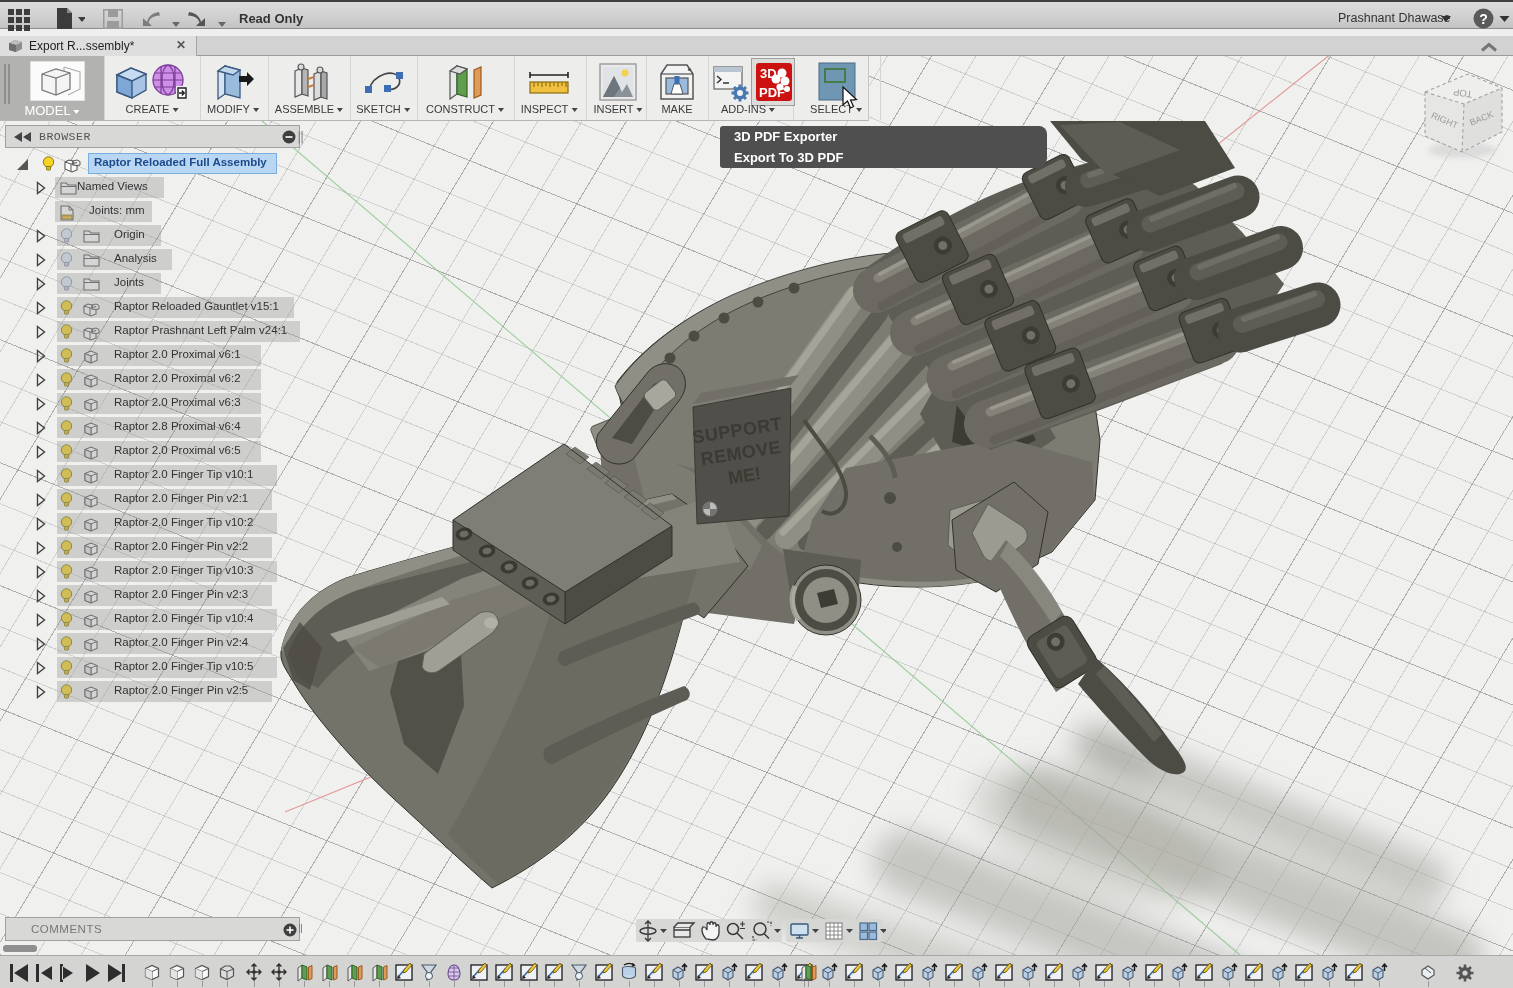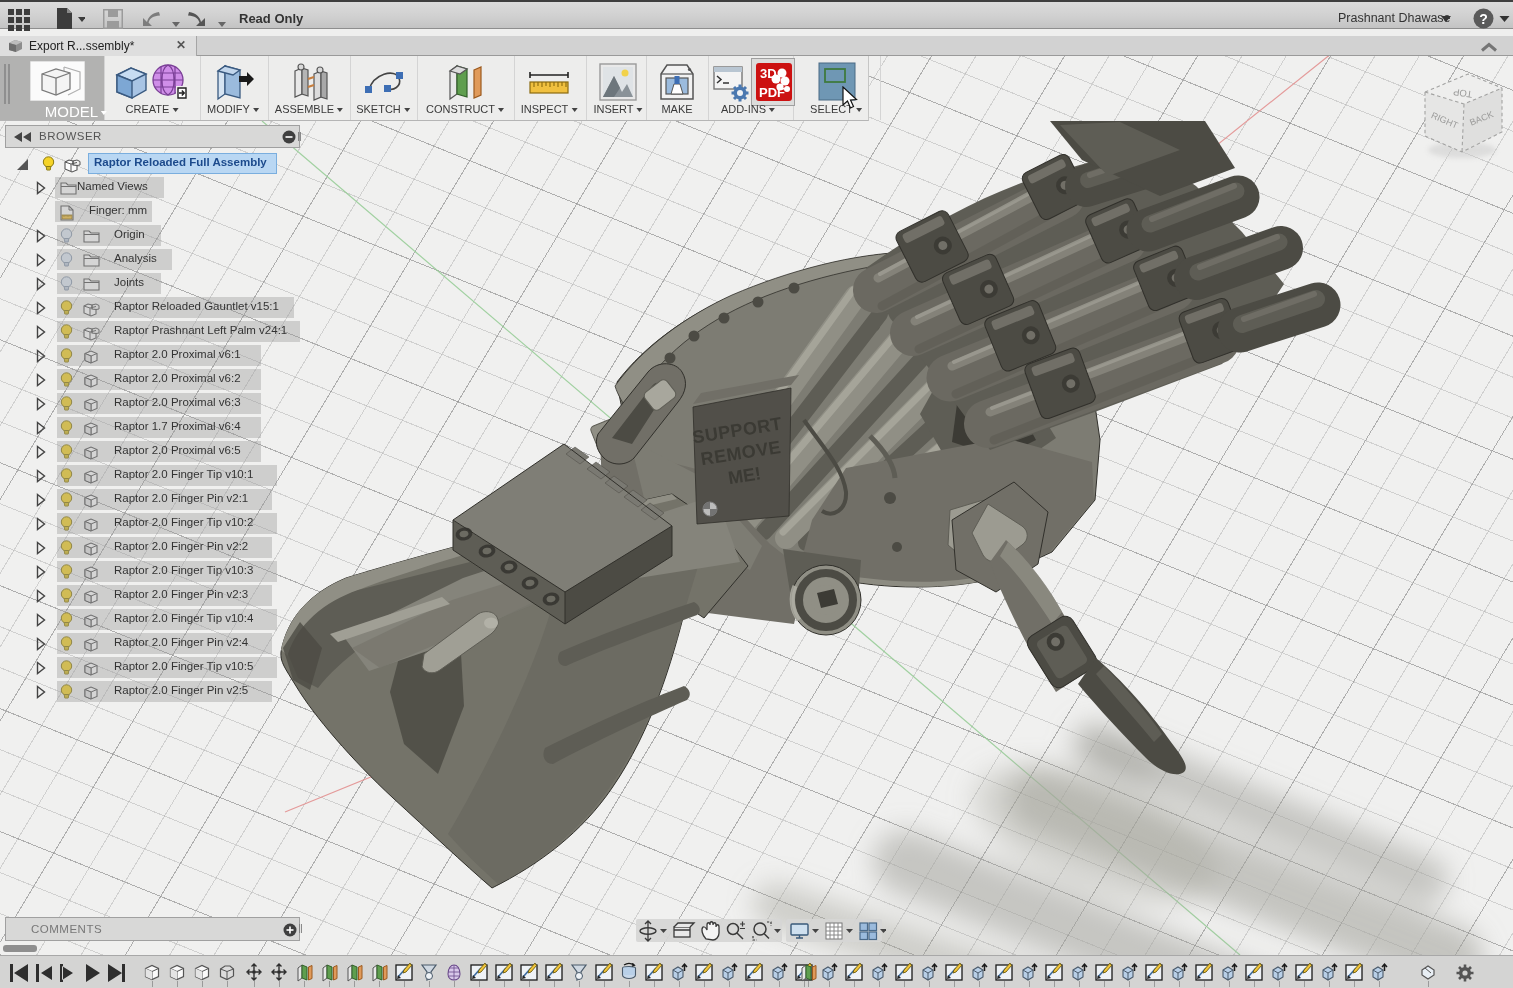--- a/index.html
+++ b/index.html
@@ -26,34 +26,34 @@
 #tabbar { position:absolute; left:0; top:36px; width:1513px; height:20px; background:#d2d2d2; border-bottom:1px solid #9a9a9a; z-index:10; }
 #tab1 { position:absolute; left:0; top:0; width:197px; height:20px; background:#dedede; border-right:1px solid #a5a5a5; }
 #tab1 .t { position:absolute; left:29px; top:3px; font-size:12px; color:#222; }
 #tab1 .x { position:absolute; left:176px; top:2px; font-size:12px; color:#555; font-weight:bold; }
 
 
 #toolbar { position:absolute; left:0; top:56px; width:869px; height:65px; background:#ededec; border-bottom:1px solid #b5b5b5; border-right:1px solid #c6c6c5; z-index:10; }
 #toolbar .sec { position:absolute; top:0; height:64px; border-right:1px solid #d4d4d4; }
 #toolbar .tl { position:absolute; top:47px; font-size:11px; color:#3a3a3a; text-align:center; transform:translateX(-50%); white-space:nowrap; z-index:11; }
 #modelsec { position:absolute; left:0; top:56px; width:104px; height:64px; background:#b2b2b1; z-index:11; }
-#modelsec .tl2 { position:absolute; left:50%; top:47px; transform:translateX(-50%); font-size:15px; color:#fff; white-space:nowrap;margin-left:24px; }
+#modelsec .tl2 { position:absolute; left:50%; top:47px; transform:translateX(-50%); font-size:13px; color:#fff; white-space:nowrap; }
 .caret { display:inline-block; width:0; height:0; border-left:3.5px solid transparent; border-right:3.5px solid transparent; border-top:4px solid #444; vertical-align:middle; margin-left:3px; }
 .caretw { border-top-color:#fff; }
 #toolbar svg, #modelsec svg { position:absolute; }
 #addinhl { position:absolute; left:751px; top:2px; width:44px; height:48px; background:#dcdcdb; border:1px solid #9f9f9f; }
 
 
 #tooltip { position:absolute; left:720px; top:126px; width:327px; height:42px; background:#4f4f4f; border-radius:3px 8px 10px 3px; z-index:7; }
 #tooltip .l1 { position:absolute; left:14px; top:3px; color:#fff; font-size:13px; font-weight:bold; }
 #tooltip .l2 { position:absolute; left:14px; top:24px; color:#fff; font-size:13px; font-weight:bold; }
 
 
 #browser { position:absolute; left:0px; top:125px; z-index:6; width:310px; }
-#bhead { position:absolute; left:5px; top:0px; width:295px; height:23px; background:#d8d8d7; border:1px solid #a0a0a0; }
+#bhead { position:absolute; left:5px; top:0px; width:295px; height:23px; background:#d8d8d7; border:1px solid #a0a0a0;font-family:Liberation Mono, monospace; }
 #bhead .t { position:absolute; left:33px; top:4px; font-size:11.5px; color:#555; letter-spacing:.5px; }
 .trow { position:absolute; height:19px; font-size:11.5px; color:#333; white-space:nowrap; }
 .trow .bg { position:absolute; top:-2px; height:21px; background:rgba(156,156,156,.40); }
 .trow .txt { position:relative; }
 svg.ticon { position:absolute; }
 
 
 #comments { position:absolute; left:5px; top:917px; width:295px; height:24px; background:#d8d8d7; border:1px solid #a0a0a0; z-index:6; }
 #comments .t { position:absolute; left:25px; top:5px; font-size:11.5px; color:#777; letter-spacing:.5px; }
 #hthumb { position:absolute; left:3px; top:945px; width:34px; height:7px; background:#8f8f8f; border-radius:3px; z-index:6; }
@@ -480,20 +480,24 @@
  </g>
  <g stroke="#7a7a7a" fill="#e8e8e8" stroke-width="1.3">
   <path d="M12,13 L26,8 L40,12 L40,28 L26,34 L12,29 Z" fill="#f4f4f4"></path>
   <path d="M12,13 L26,17 L40,12" fill="none"></path>
   <path d="M26,17 L26,34" fill="none"></path>
  </g>
 </svg>
 <div class="tl2">MODEL<span class="caret caretw"></span></div>
     </div>
 
+  <div id="tooltip">
+    <div class="l1">3D PDF Exporter</div>
+    <div class="l2">Export To 3D PDF</div>
+  </div>
 
   <div id="browser">
       <div id="bhead">
 <svg style="position:absolute;left:8px;top:6px" width="18" height="10" viewBox="0 0 18 10">
 <path d="M8,0 L8,10 L0,5 Z M17,0 L17,10 L9,5 Z" fill="#444"></path>
         </svg>
 <div class="t">BROWSER</div>
 <svg style="position:absolute;left:276px;top:4px" width="14" height="14" viewBox="0 0 14 14">
 <circle cx="7" cy="7" r="6.5" fill="#3f3f3f"></circle>
           <rect x="3.5" y="6.2" width="7" height="1.6" fill="#fff"></rect>
@@ -528,21 +532,21 @@
         <div class="txt" style="position:absolute;left:77px;top:1px">Named Views</div>
       </div>
 <div class="trow" style="left:0px;top:78px">
         <svg class="ticon" style="left:60px;top:2px" width="14" height="16" viewBox="0 0 14 16">
 <path d="M1,1 L9,1 L13,5 L13,15 L1,15 Z" fill="#fcfcfc" stroke="#555" stroke-width="1.1"></path>
 <path d="M9,1 L9,5 L13,5" fill="none" stroke="#555" stroke-width="1"></path>
 <rect x="2" y="10" width="10" height="4" fill="#f0c040" stroke="#8a6a10" stroke-width="0.8"></rect>
 <path d="M4,10 l0,2 M6,10 l0,1.5 M8,10 l0,2 M10,10 l0,1.5" stroke="#8a6a10" stroke-width="0.7"></path>
         </svg>
         <div class="bg" style="left:55px;width:97px"></div>
-        <div class="txt" style="position:absolute;left:89px;top:1px">Finger: mm</div>
+        <div class="txt" style="position:absolute;left:89px;top:1px">Joints: mm</div>
       </div>
 <div class="trow" style="left:0px;top:102px">
         <svg class="ticon" style="left:36px;top:2px" width="10" height="14" viewBox="0 0 10 14">
           <path d="M1.5,1.5 L8.5,7 L1.5,12.5 Z" fill="none" stroke="#444" stroke-width="1.4"></path>
         </svg>
         <svg class="ticon" style="left:60px;top:1px" width="13" height="17" viewBox="0 0 13 17">
 <circle cx="6.5" cy="6" r="5.2" fill="#dde6f2" stroke="#8898ac" stroke-width="1"></circle>
 <path d="M4.2,10.5 L8.8,10.5 L8.2,14 L4.8,14 Z" fill="#dde6f2" stroke="#8898ac" stroke-width="1"></path>
 <path d="M4.6,12 l3.8,0 M4.8,13.4 l3.4,0" stroke="#9aa8bc" stroke-width="0.9"></path>
 </svg>
@@ -676,21 +680,21 @@
 <circle cx="6.5" cy="6" r="5.2" fill="#f5d327" stroke="#8a7a10" stroke-width="1"></circle>
 <path d="M4.2,10.5 L8.8,10.5 L8.2,14 L4.8,14 Z" fill="#f5d327" stroke="#8a7a10" stroke-width="1"></path>
 <path d="M4.6,12 l3.8,0 M4.8,13.4 l3.4,0" stroke="#b5a020" stroke-width="0.9"></path>
 </svg>
         <svg class="ticon" style="left:83px;top:2px" width="16" height="16" viewBox="0 0 16 16">
 <path d="M2,4.5 L8,2 L14,4.5 L14,11.5 L8,14 L2,11.5 Z" fill="#fcfcfc" stroke="#555" stroke-width="1.1"></path>
 <path d="M2,4.5 L8,7 L14,4.5 M8,7 L8,14" fill="none" stroke="#555" stroke-width="1"></path>
 <path d="M2,4.5 L8,7 L8,14 L2,11.5 Z" fill="#e2e2e2" stroke="#555" stroke-width="1"></path>
         </svg>
         <div class="bg" style="left:57px;width:204px"></div>
-        <div class="txt" style="position:absolute;left:114px;top:1px">Raptor 1.7 Proximal v6:4</div>
+        <div class="txt" style="position:absolute;left:114px;top:1px">Raptor 2.8 Proximal v6:4</div>
       </div>
 <div class="trow" style="left:0px;top:318px">
         <svg class="ticon" style="left:36px;top:2px" width="10" height="14" viewBox="0 0 10 14">
           <path d="M1.5,1.5 L8.5,7 L1.5,12.5 Z" fill="none" stroke="#444" stroke-width="1.4"></path>
         </svg>
         <svg class="ticon" style="left:60px;top:1px" width="13" height="17" viewBox="0 0 13 17">
 <circle cx="6.5" cy="6" r="5.2" fill="#f5d327" stroke="#8a7a10" stroke-width="1"></circle>
 <path d="M4.2,10.5 L8.8,10.5 L8.2,14 L4.8,14 Z" fill="#f5d327" stroke="#8a7a10" stroke-width="1"></path>
 <path d="M4.6,12 l3.8,0 M4.8,13.4 l3.4,0" stroke="#b5a020" stroke-width="0.9"></path>
 </svg>

